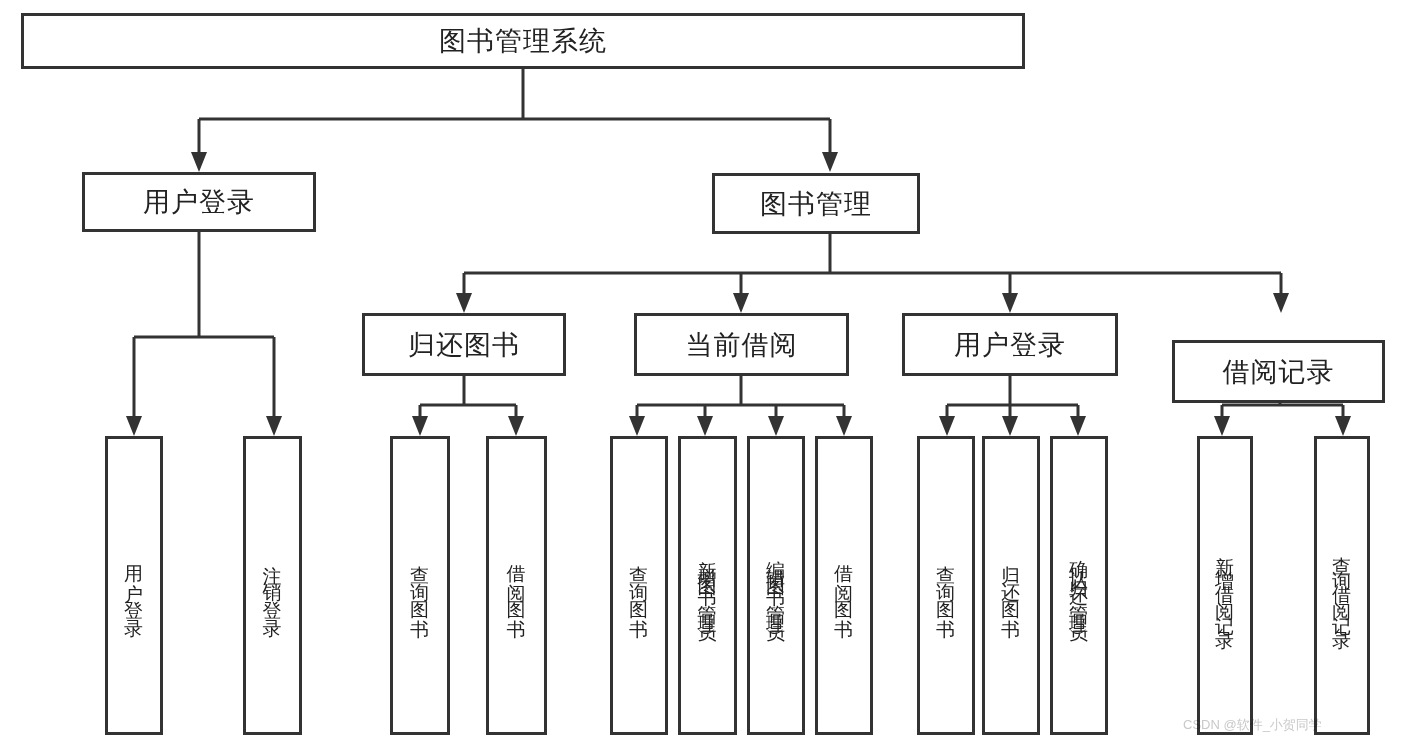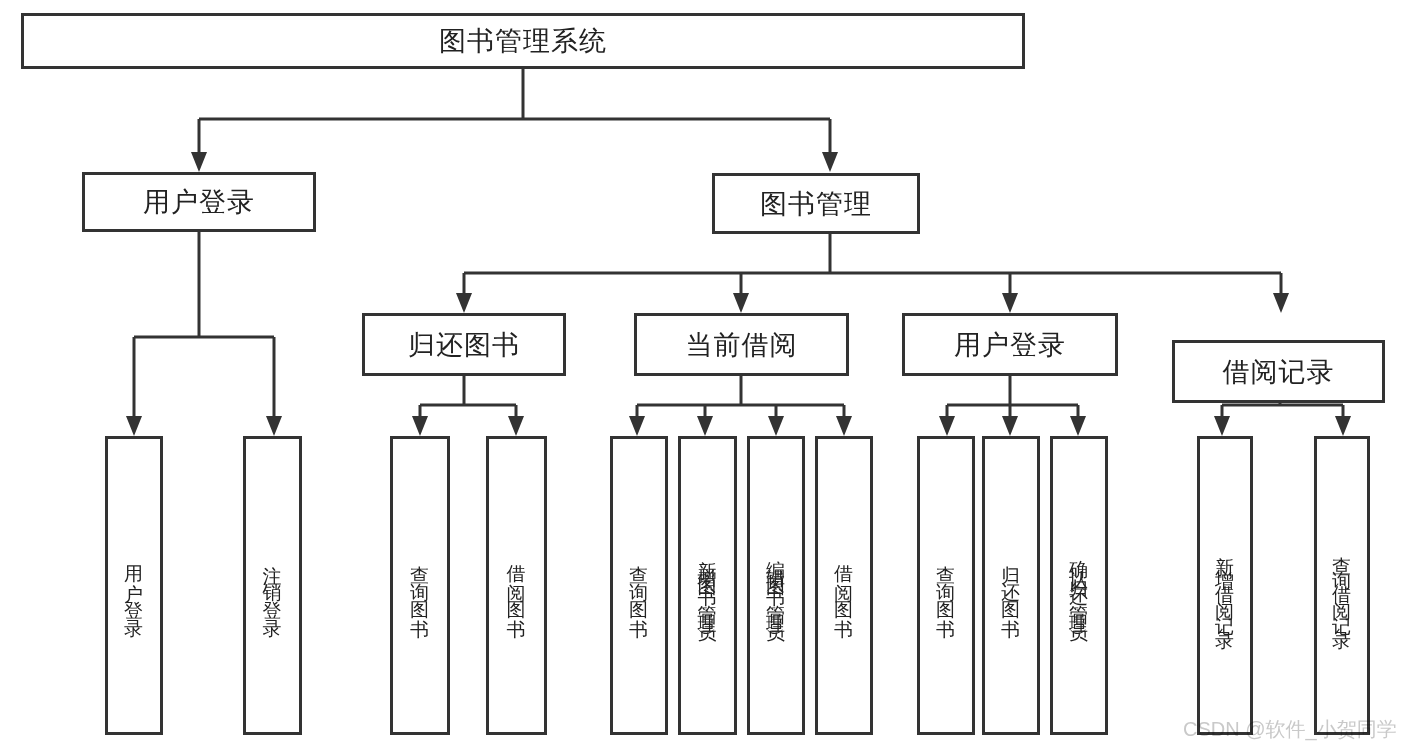--- a/index.html
+++ b/index.html
@@ -36,21 +36,21 @@
     line-height: 1;
     text-align: center;
   }
   .sp-wide  { letter-spacing: 18px; }
   .sp-mid   { letter-spacing: 15px; }
   .sp-tight { letter-spacing: 9px; }
   #watermark {
     position: absolute;
     left: 1183px;
     top: 716px;
-    font-size: 20px;
+    font-size: 13px;
     color: #c9c9c9;
     white-space: nowrap;
     z-index: 3;
     mix-blend-mode: multiply;
   }
   line { stroke: #333333; stroke-width: 3; }
   polygon { fill: #333333; }
 </style>
 </head>
 <body>

